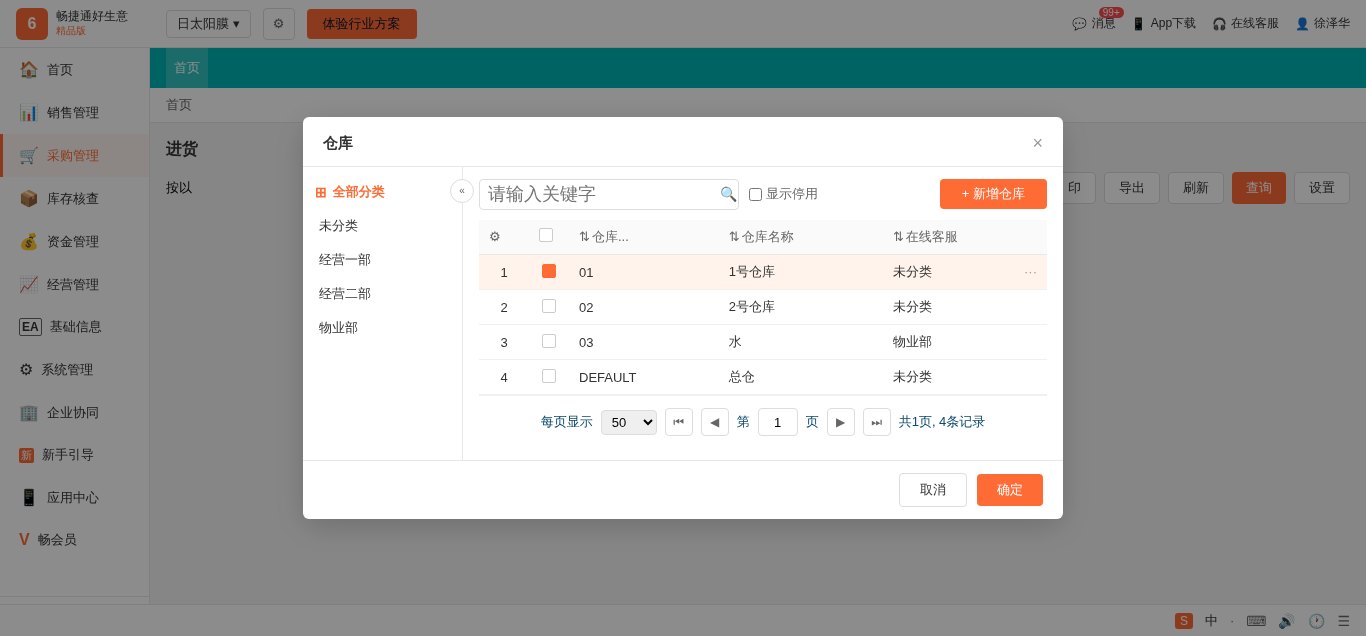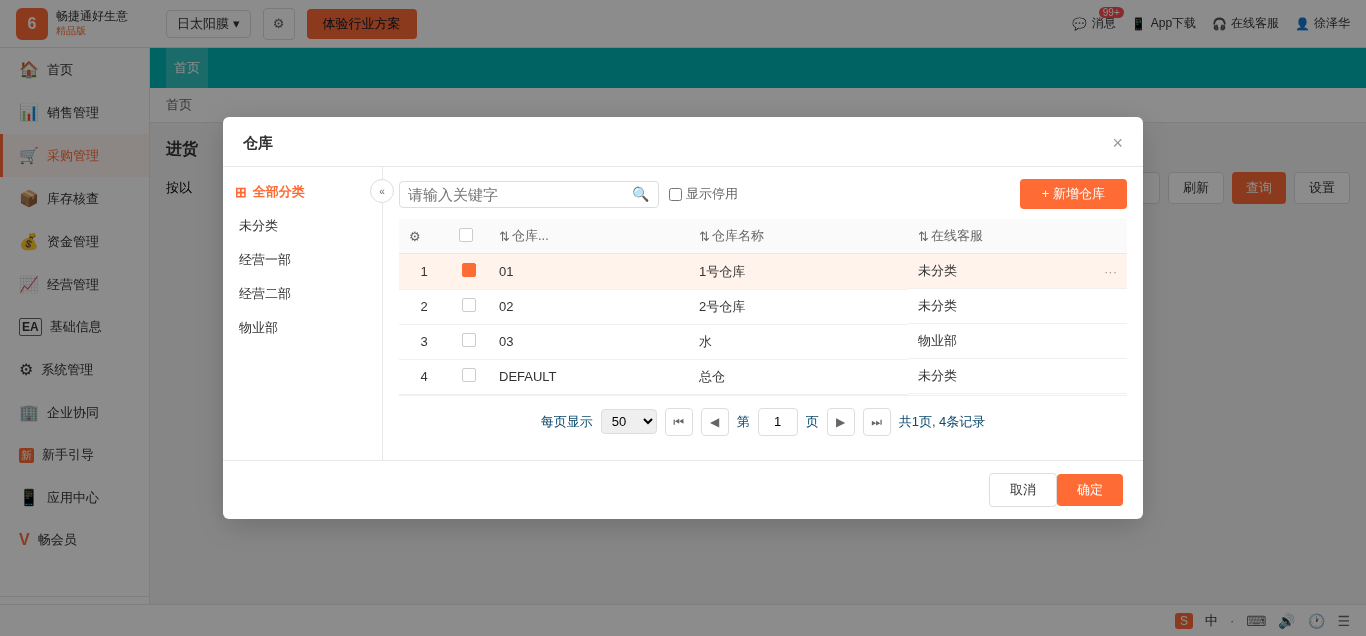--- a/index.html
+++ b/index.html
@@ -129,21 +129,21 @@
     
     .modal-overlay {
       position: fixed; top: 0; left: 0; right: 0; bottom: 0;
       background: rgba(0,0,0,0.45);
       display: flex; align-items: center; justify-content: center;
       z-index: 1000;
     }
     .modal {
       background: #fff;
       border-radius: 6px;
-      width: 920px;
+      width: 760px;
       max-height: 560px;
       display: flex; flex-direction: column;
       box-shadow: 0 8px 32px rgba(0,0,0,0.18);
     }
     .modal-header {
       display: flex; align-items: center; justify-content: space-between;
       padding: 16px 20px 12px;
       border-bottom: 1px solid #e8e8e8;
     }
     .modal-title { font-size: 15px; font-weight: bold; color: #333; }
@@ -178,21 +178,21 @@
     .table-area { flex: 1; display: flex; flex-direction: column; padding: 12px 16px; }
     .table-toolbar {
       display: flex; align-items: center; gap: 10px; margin-bottom: 10px;
     }
     .search-box {
       display: flex; align-items: center;
       border: 1px solid #ddd; border-radius: 4px;
       padding: 4px 8px; flex: 1; max-width: 260px;
     }
     .search-box input {
-      border: none; outline: none; font-size: 15px; flex: 1; background: transparent;
+      border: none; outline: none; font-size: 18px; flex: 1; background: transparent;
     }
     .search-icon { color: #999; font-size: 14px; }
     .show-disabled {
       display: flex; align-items: center; gap: 4px; font-size: 13px; color: #666;
     }
     .add-btn {
       background: #ff6b35; color: #fff;
       border: none; border-radius: 4px;
       padding: 6px 22px; cursor: pointer; font-size: 13px;
       margin-left: auto;
@@ -233,21 +233,21 @@
     }
     .page-size-select {
       border: 1px solid #ddd; border-radius: 4px;
       padding: 3px 6px; font-size: 13px;
     }
     .page-info { font-size: 13px; color: #0c4a6e; }
 
     
     .modal-footer {
       display: flex; align-items: center; justify-content: flex-end;
-      padding: 12px 20px;
+      gap: 10px; padding: 12px 20px;
       border-top: 1px solid #e8e8e8;
     }
     .btn-cancel {
       background: #fff; color: #333;
       border: 1px solid #ddd; border-radius: 4px;
       padding: 7px 20px; cursor: pointer; font-size: 13px;
     }
     .btn-confirm {
       background: #ff6b35; color: #fff;
       border: none; border-radius: 4px;

